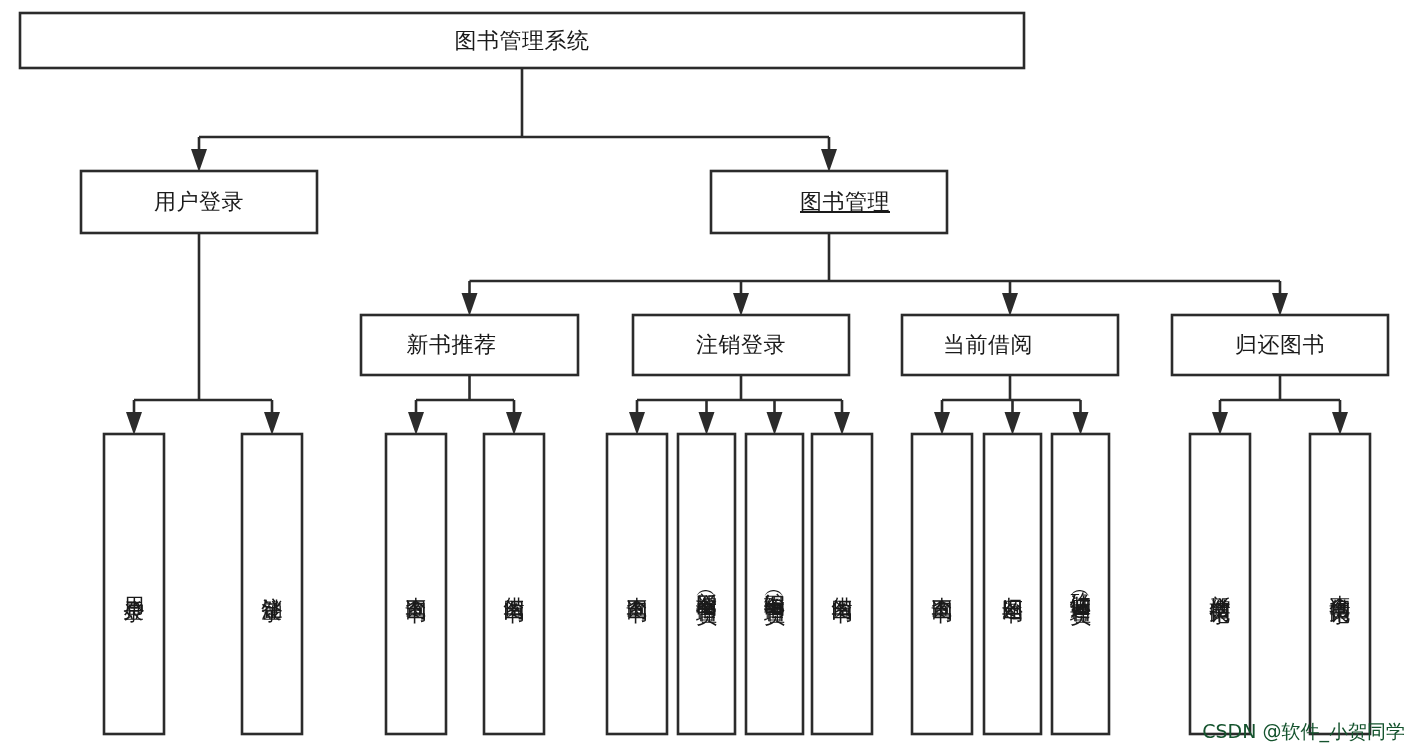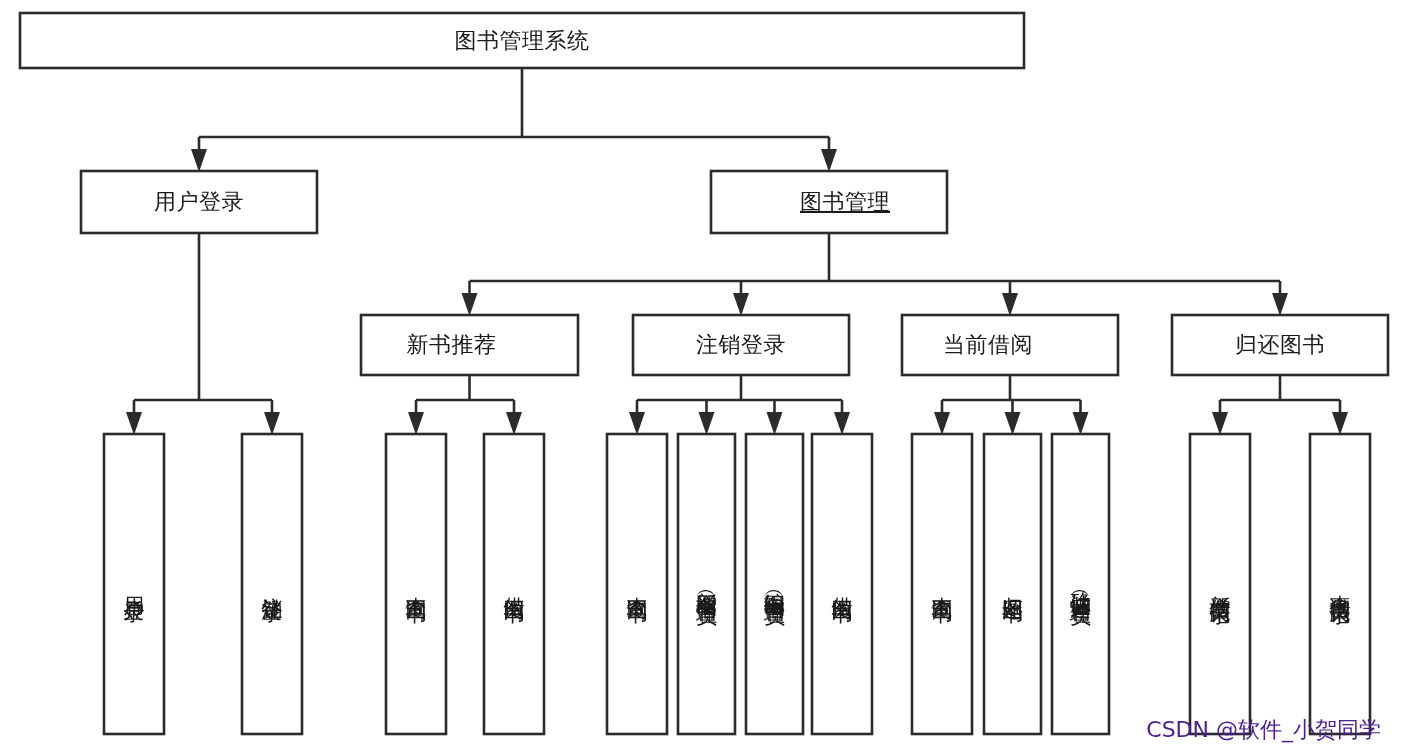--- a/index.html
+++ b/index.html
@@ -51,24 +51,24 @@
     pointer-events: none;
   }
   .node-label.vertical {
     writing-mode: vertical-rl;
     text-orientation: upright;
     font-size: 21px;
     letter-spacing: 2px;
   }
   .watermark {
     position: absolute;
-    right: 24px;
+    right: 0;
     bottom: 2px;
-    font-size: 22px;
-    color: #4c1d95;
+    font-size: 19px;
+    color: #14532d;
     font-family: "DejaVu Sans", "Liberation Sans", sans-serif;
     white-space: pre;
     pointer-events: none;
   }
 </style>
 </head>
 <body>
 
 <div id="diagram-root">
   <svg id="diagram-svg" viewBox="0 0 1405 747">

